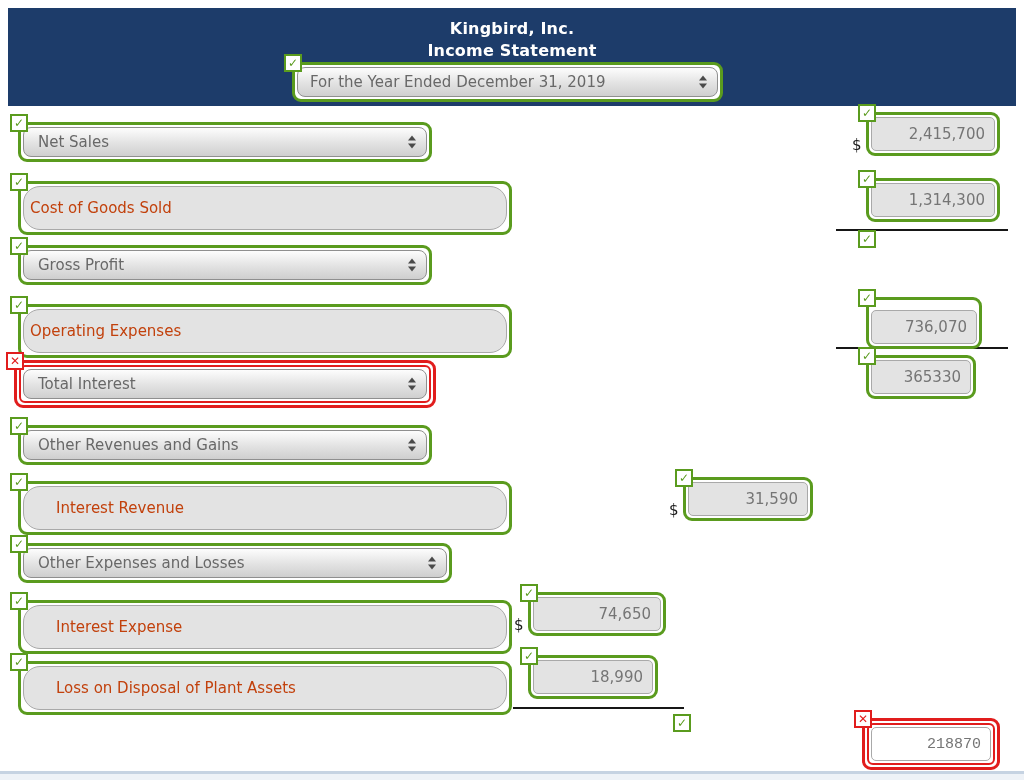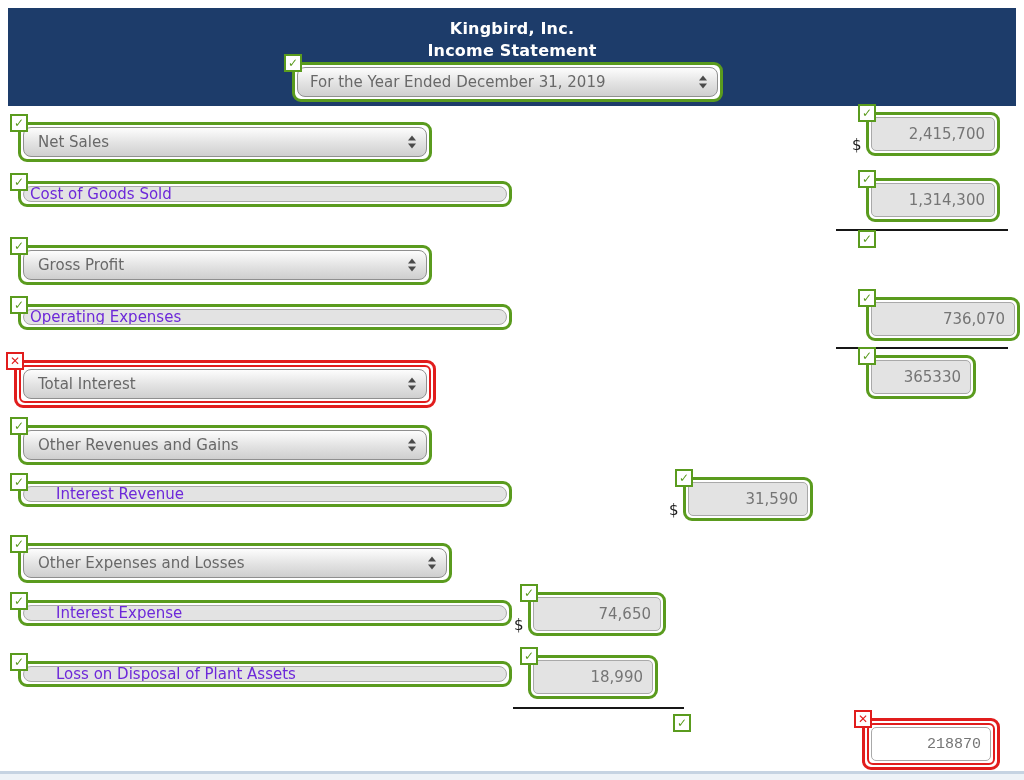--- a/index.html
+++ b/index.html
@@ -32,23 +32,23 @@
     background:linear-gradient(#fdfdfd,#e2e2e2 55%,#cfcfcf);
     border:1px solid #8f8f8f;border-radius:8px;
     color:#686868;font-size:15px;padding:0 34px 0 14px;white-space:nowrap;overflow:hidden;
   }
   .stepper{position:absolute;right:9px;top:50%;transform:translateY(-50%);width:9px;height:13px;}
   .stepper::before{content:"";position:absolute;top:0;left:0;width:0;height:0;
     border-left:4.5px solid transparent;border-right:4.5px solid transparent;border-bottom:5px solid #4a4a4a;}
   .stepper::after{content:"";position:absolute;bottom:0;left:0;width:0;height:0;
     border-left:4.5px solid transparent;border-right:4.5px solid transparent;border-top:5px solid #4a4a4a;}
   .txt{
-    height:16px;box-sizing:border-box;display:flex;align-items:center;
+    height:44px;box-sizing:border-box;display:flex;align-items:center;
     background:#e3e3e3;border:1px solid #a9a9a9;border-radius:17px;
-    color:#6d28d9;font-size:15px;padding-left:6px;white-space:nowrap;overflow:hidden;
+    color:#c2410c;font-size:15px;padding-left:6px;white-space:nowrap;overflow:hidden;
   }
   .txt.indent{padding-left:32px;}
   .num{
     height:34px;box-sizing:border-box;display:flex;align-items:center;justify-content:flex-end;
     background:#e3e3e3;border:1px solid #a9a9a9;border-radius:5px;
     color:#757575;font-size:15px;padding-right:9px;white-space:nowrap;
   }
   .num.plain{background:#fff;}
   .dollar{position:absolute;left:-17px;bottom:-1px;font-size:15px;color:#1c1c1c;z-index:3;}
   
@@ -165,21 +165,21 @@
 </div>
 
 <div class="rule" style="left:836px;top:229px;width:172px;"></div>
 
 <div class="gwrap" style="left:866px;top:238px;">
   <span class="badge">✓</span>
 </div>
 
 <div class="gwrap" style="left:866px;top:297px;">
   <span class="badge">✓</span>
-  <div class="num" style="width:144px;">
+  <div class="num" style="width:106px;margin-top:8px;">
     <span>736,070</span>
   </div>
 </div>
 
 <div class="rule" style="left:836px;top:347px;width:172px;"></div>
 
 <div class="gwrap" style="left:866px;top:355px;">
   <span class="badge">✓</span>
   <div class="num" style="width:100px;text-align:right;">
     <span>365330</span>

